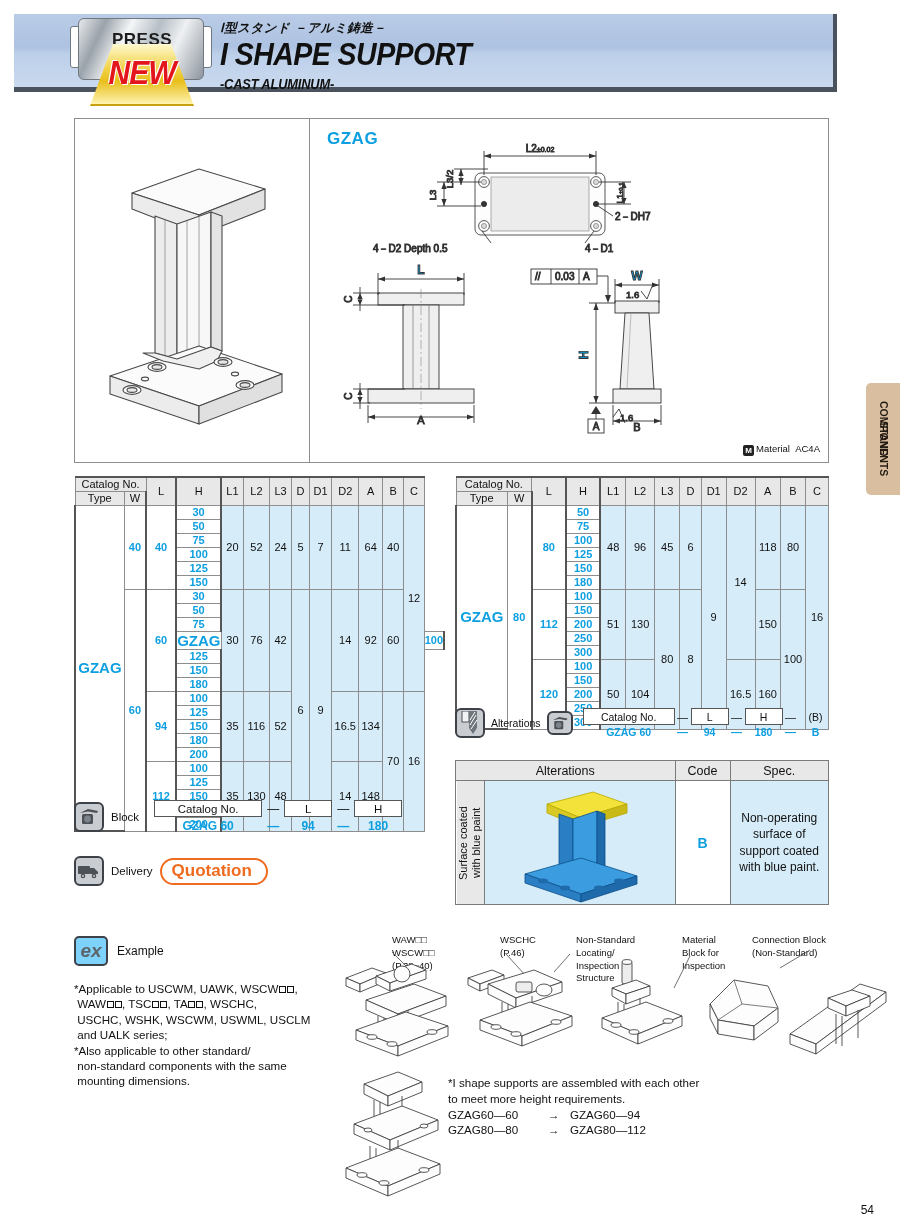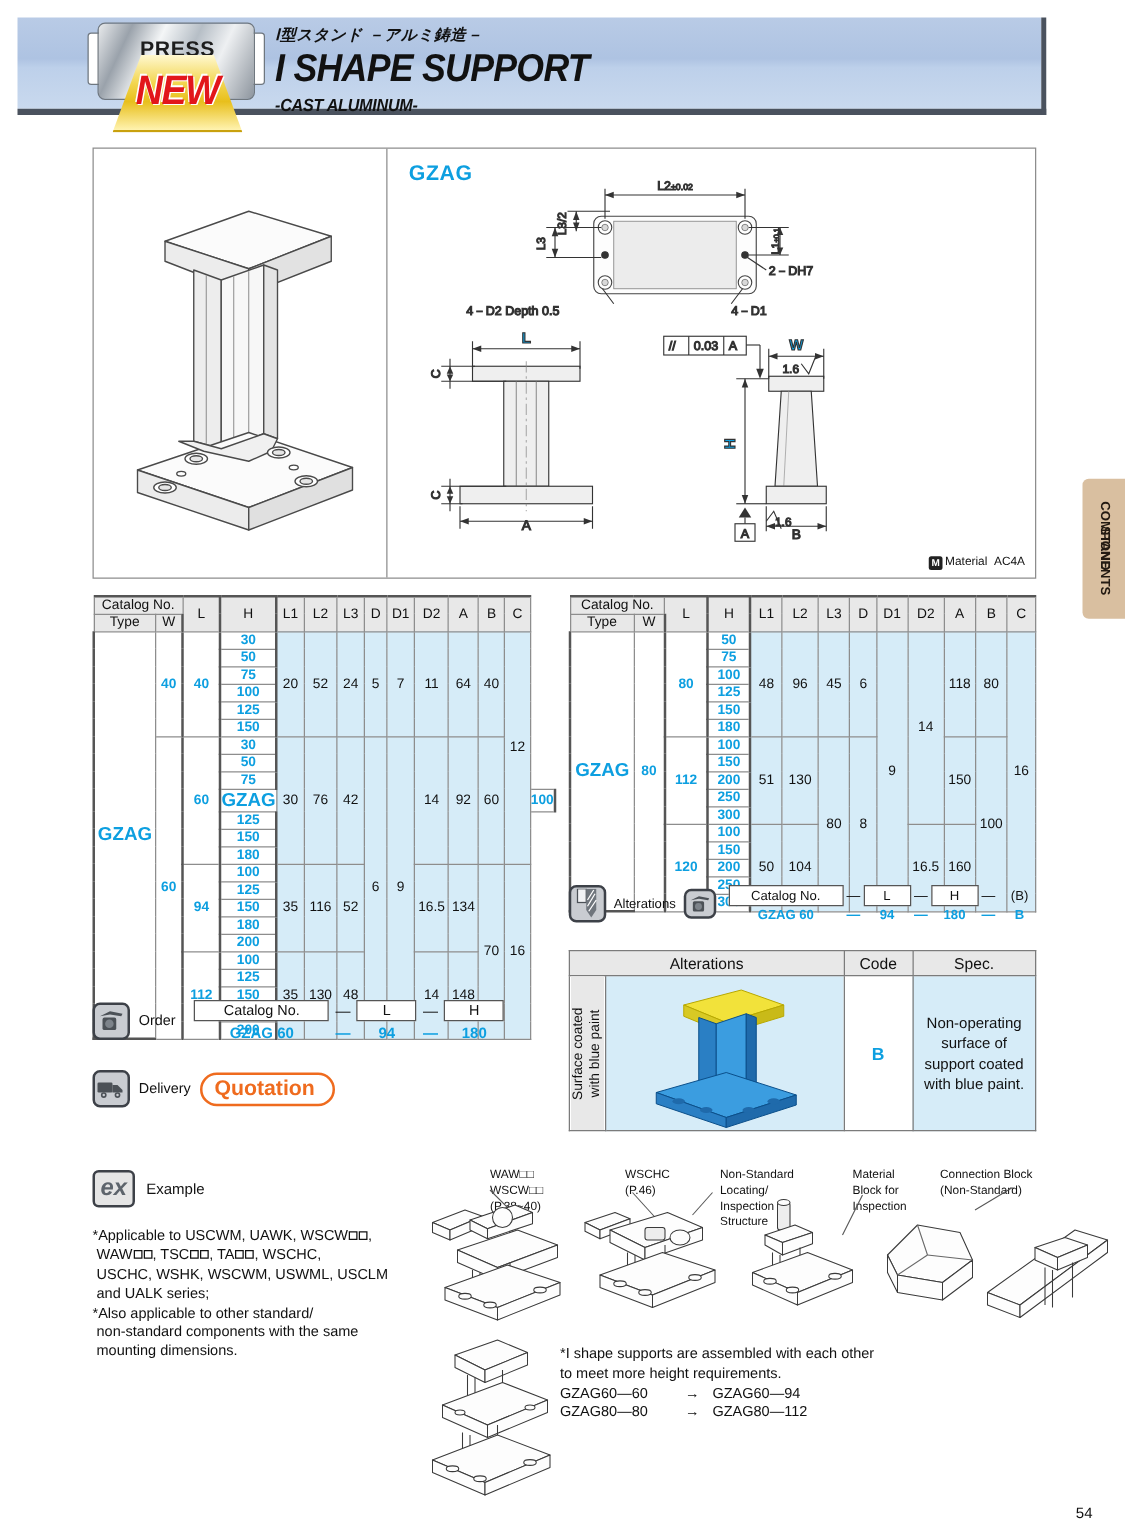--- a/index.html
+++ b/index.html
@@ -90,21 +90,21 @@
     position:absolute;right:0;top:383px;width:34px;height:112px;background:#d9bfa0;
     border-top-left-radius:5px;border-bottom-left-radius:5px;
   }
   .sidetab span{
     position:absolute;left:0;top:0;width:34px;height:112px;
     writing-mode:vertical-rl; display:flex;align-items:center;justify-content:center;
     font-size:10.5px;font-weight:bold;color:#231a12;line-height:1.45;text-align:center;
   }
   
   .exbox{
-    width:34px;height:30px;border:2.5px solid #3d4148;border-radius:5px;background:#e5e5e5;
+    width:34px;height:30px;border:2.5px solid #3d4148;border-radius:5px;background:#7dd3fc;
     display:flex;align-items:center;justify-content:center;font-size:19px;font-weight:bold;
     color:#5d646c;font-style:italic;
   }
   .bodytext{font-size:11.6px;line-height:1.33;color:#111;}
   .sq{display:inline-block;width:7px;height:7px;border:1px solid #111;vertical-align:0px;margin:0 .5px;}
   .pagenum{position:absolute;right:26px;bottom:12px;font-size:12px;color:#111;}
   .note-icon{display:inline-block;width:11px;height:11px;border-radius:50%;background:#e6007e;color:#fff;
     font-size:8px;line-height:11px;text-align:center;vertical-align:-1px;margin-right:1px;}
   svg{display:block;}
 </style>
@@ -545,21 +545,21 @@
 <div style="position:absolute;left:74px;top:800px;display:flex;align-items:center;gap:7px;">
   <div class="iconbox">
     <svg width="22" height="18" viewBox="0 0 22 18">
         <g fill="#4c5157">
       <rect x="4" y="6" width="11" height="10" rx="1.5"></rect>
       <path d="M2 5 L10 1 L20 3 L19 5 L10 3.6 Z"></path>
       <circle cx="9.5" cy="11" r="3.4" fill="#7d838a"></circle>
     </g>
       </svg>
   </div>
-  <div style="font-size:11.5px;">Order</div>
+  <div style="font-size:11.5px;">Block</div>
   <div style="margin-left:8px;">
     <div style="display:flex;align-items:center;gap:0;">
       <div class="codebox" style="width:108px;">Catalog No.</div>
       <div style="width:22px;text-align:center;font-size:12px;">—</div>
       <div class="codebox" style="width:48px;">L</div>
       <div style="width:22px;text-align:center;font-size:12px;">—</div>
       <div class="codebox" style="width:48px;">H</div>
     </div>
     <div style="display:flex;align-items:center;margin-top:2px;">
       <div class="codeval" style="width:108px;">GZAG 60</div>

